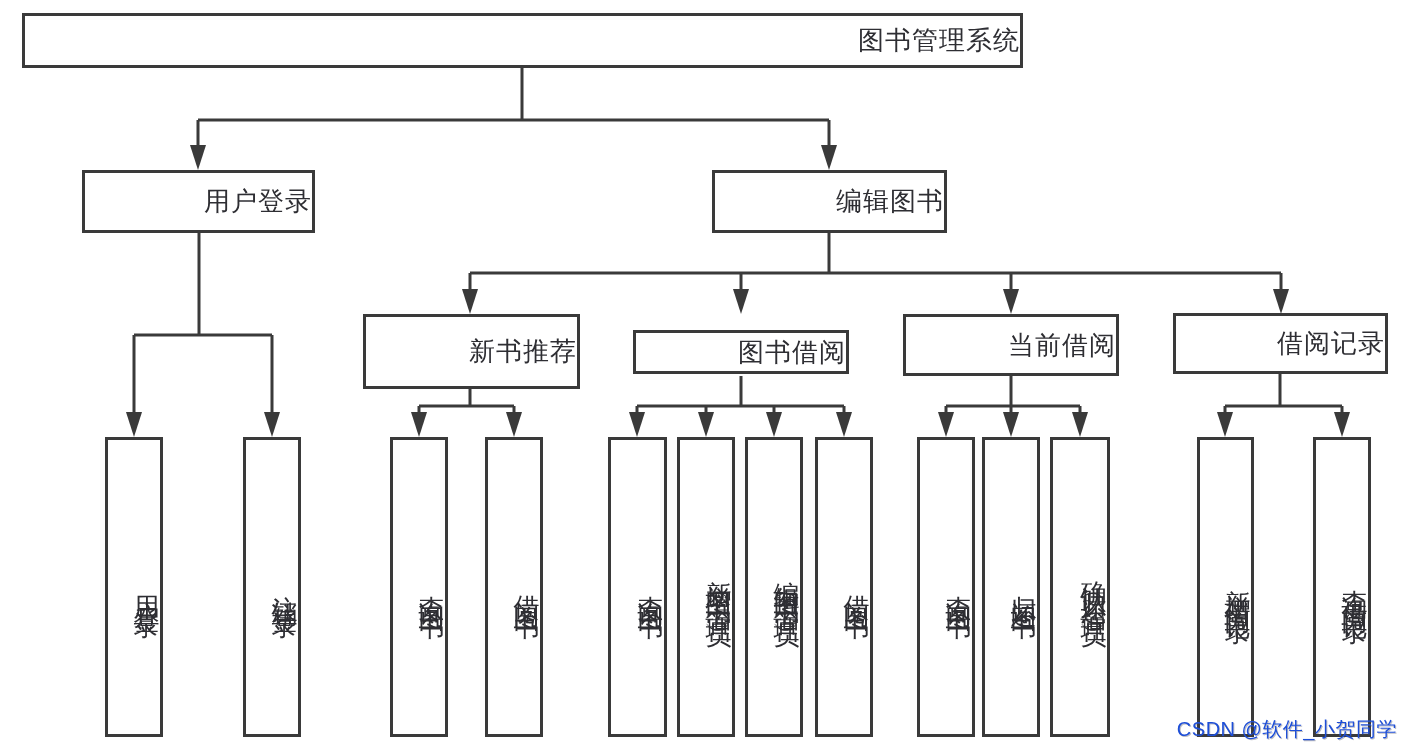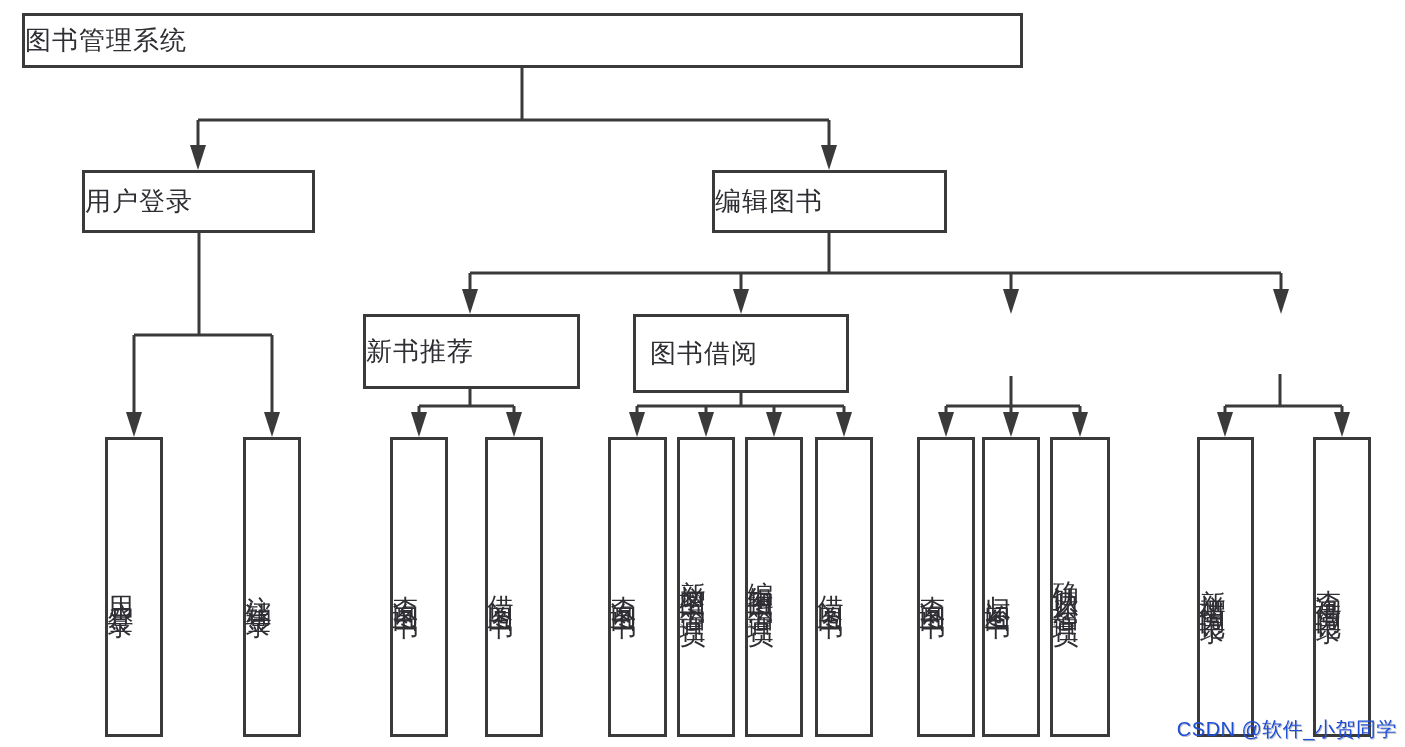--- a/index.html
+++ b/index.html
@@ -4,21 +4,21 @@
 <style>
   html,body{margin:0;padding:0;background:#fff;}
   #stage{
     position:relative;width:1405px;height:747px;background:#ffffff;
     font-family:"Liberation Sans","DejaVu Sans",sans-serif;
     overflow:hidden;
   }
   #wires{position:absolute;left:0;top:0;width:1405px;height:747px;}
   .box{
     position:absolute;box-sizing:border-box;background:#ffffff;
-    border:3px solid #3a3a3a;display:flex;align-items:center;justify-content:flex-start;
+    border:3px solid #3a3a3a;display:flex;align-items:center;justify-content:flex-end;
     color:#2e2e33;
   }
   .hlabel{font-size:26px;letter-spacing:1px;white-space:nowrap;}
   .leaf{z-index:2;}
   .vlabel{
     writing-mode:vertical-rl;text-orientation:mixed;
     font-size:26px;letter-spacing:6px;line-height:1;white-space:nowrap;
   }
   .node{z-index:2;}
   #watermark{
@@ -79,22 +79,28 @@
   <div class="box node" style="left:82px;top:170px;width:233px;height:63px;">
     <span class="hlabel">用户登录</span>
   </div>
   <div class="box node" style="left:712px;top:170px;width:235px;height:63px;">
     <span class="hlabel">编辑图书</span>
   </div>
 
   <div class="box node" style="left:363px;top:314px;width:217px;height:75px;">
     <span class="hlabel">新书推荐</span>
   </div>
-  <div class="box node" style="left:633px;top:314px;width:216px;height:79px;padding-left:14px;">
+  <div class="box node" style="left:633px;top:330px;width:216px;height:44px;padding-left:14px;">
     <span class="hlabel">图书借阅</span>
+  </div>
+  <div class="box node" style="left:903px;top:314px;width:216px;height:62px;">
+    <span class="hlabel">当前借阅</span>
+  </div>
+  <div class="box node" style="left:1173px;top:313px;width:215px;height:61px;">
+    <span class="hlabel">借阅记录</span>
   </div>
 
   <div class="box leaf" style="left:105px;top:437px;width:58px;height:300px;">
     <span class="vlabel">用户登录</span>
   </div>
   <div class="box leaf" style="left:243px;top:437px;width:58px;height:300px;">
     <span class="vlabel">注销登录</span>
   </div>
 
   <div class="box leaf" style="left:390px;top:437px;width:58px;height:300px;">

